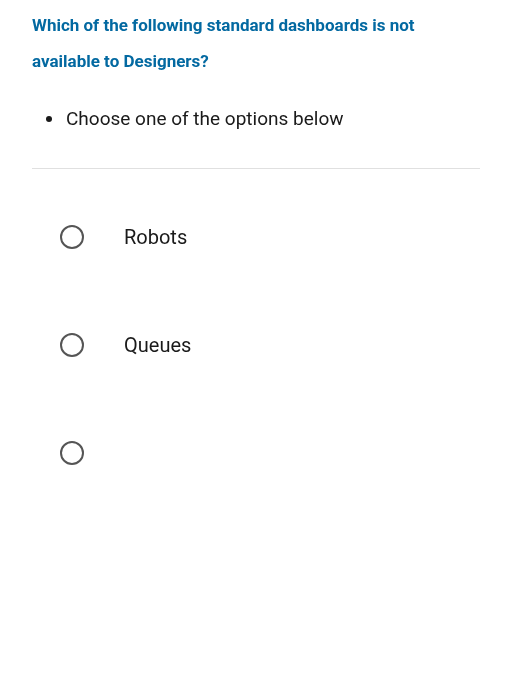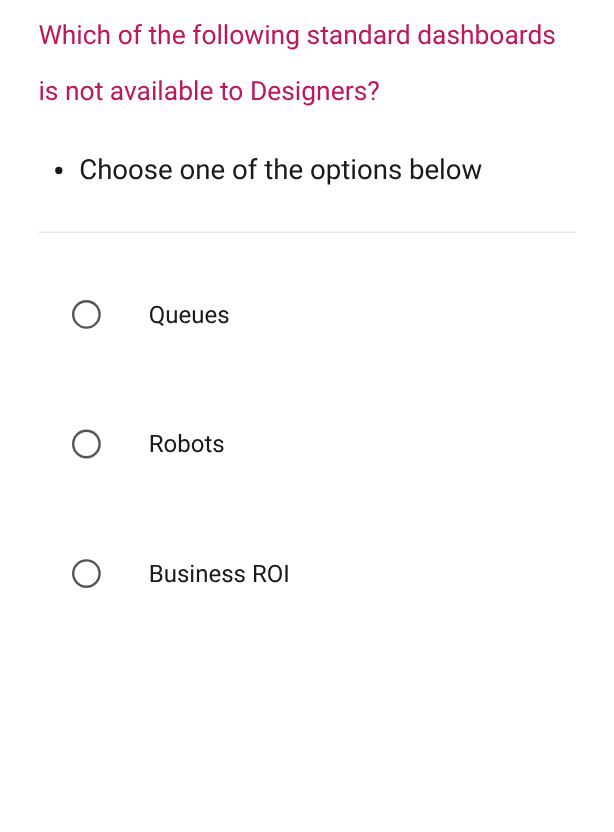--- a/index.html
+++ b/index.html
@@ -9,42 +9,42 @@
     }
     body {
       font-family: -apple-system, BlinkMacSystemFont, "Segoe UI", Roboto, Helvetica, Arial, sans-serif;
       width: 512px;
       height: 693px;
       background: #ffffff;
       padding: 8px 32px 0 32px;
       color: #1a1a1a;
     }
     .question-title {
-      font-size: 22px;
-      font-weight: 400;
+      font-size: 17px;
+      font-weight: 700;
       line-height: 2.1;
-      color: #be185d;
+      color: #0369a1;
       margin-bottom: 28px;
     }
     .instruction-row {
       display: flex;
       align-items: center;
       margin-left: 14px;
       margin-bottom: 38px;
     }
     .bullet {
       width: 6px;
       height: 6px;
       background: #1a1a1a;
       border-radius: 50%;
       margin-right: 14px;
       flex-shrink: 0;
     }
     .instruction-text {
-      font-size: 23px;
+      font-size: 19px;
       color: #1a1a1a;
       font-weight: 400;
     }
     .divider {
       border: none;
       border-top: 1px solid #e0e0e0;
       margin: 0 0 56px 0;
     }
     .options {
       display: flex;
@@ -80,23 +80,22 @@
 <div class="instruction-row">
   <span class="bullet"></span>
   <span class="instruction-text">Choose one of the options below</span>
 </div>
 
 <hr class="divider">
 
 <div class="options">
   <div class="option-row">
     <span class="radio"></span>
+    <span class="option-label">Robots</span>
+  </div>
+  <div class="option-row">
+    <span class="radio"></span>
     <span class="option-label">Queues</span>
   </div>
   <div class="option-row">
     <span class="radio"></span>
-    <span class="option-label">Robots</span>
-  </div>
-  <div class="option-row">
-    <span class="radio"></span>
-    <span class="option-label">Business ROI</span>
   </div>
 </div>
 
 </body></html>

